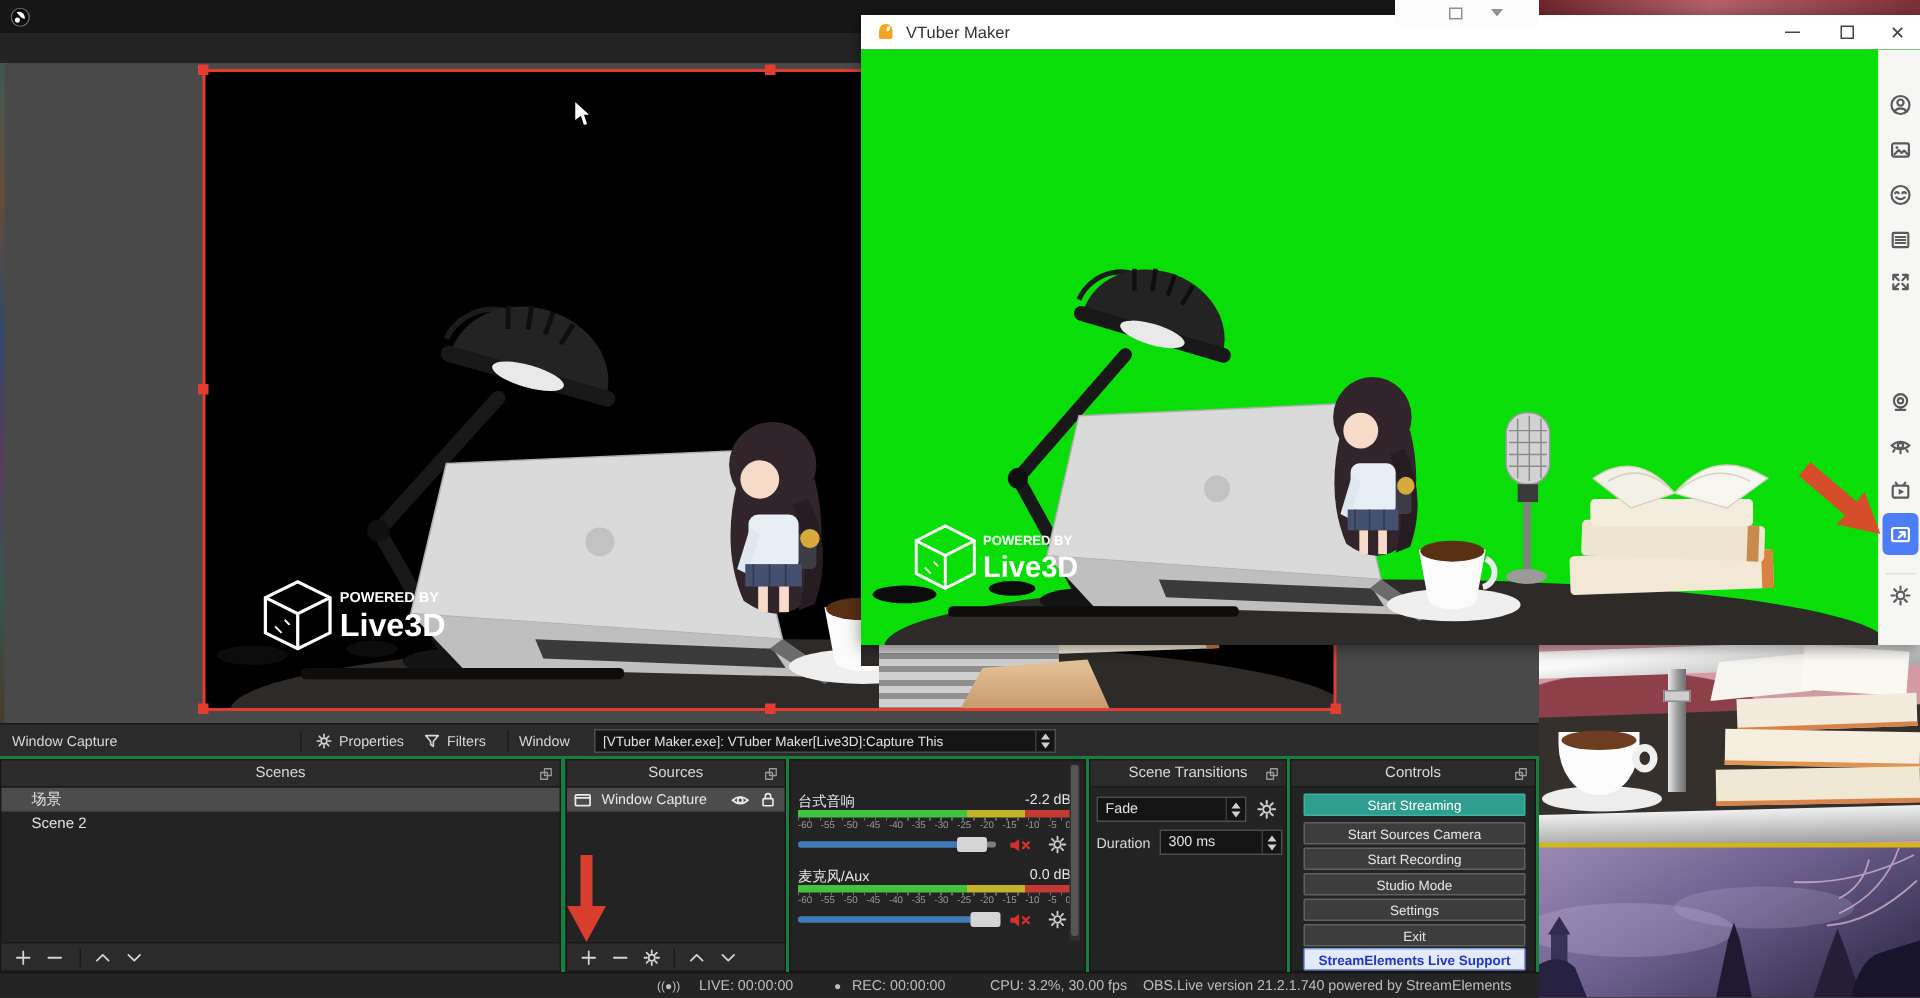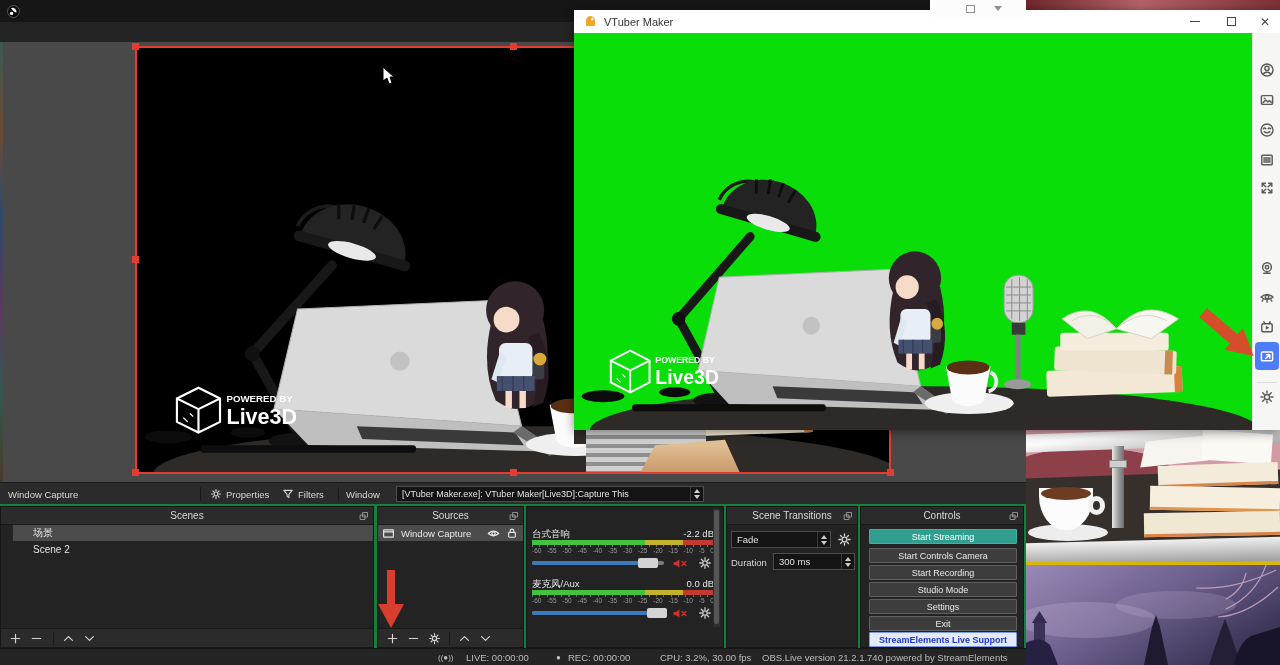--- a/index.html
+++ b/index.html
@@ -54,21 +54,21 @@
   .win-dd .val{flex:1;padding:0 5px;font-size:9px;color:#e2e2e2;white-space:nowrap;overflow:hidden;}
   .spin{width:13px;height:100%;border-left:1px solid #3a3a3a;display:flex;flex-direction:column;align-items:center;justify-content:center;gap:2px;}
   .tri-up{width:0;height:0;border-left:3px solid transparent;border-right:3px solid transparent;border-bottom:4px solid #cfcfcf;}
   .tri-dn{width:0;height:0;border-left:3px solid transparent;border-right:3px solid transparent;border-top:4px solid #cfcfcf;}
 
   .panel-region{position:absolute;left:0;top:504px;width:1026px;height:144px;background:#15803d;}
   .panel{position:absolute;top:2px;height:142px;background:#232323;border:1px solid #171717;}
   .phead{position:relative;height:18px;background:#2b2b2b;border-bottom:1px solid #1a1a1a;display:flex;align-items:center;justify-content:center;}
   .ptitle{color:#d8d8d8;font-size:10px;}
   .popout{position:absolute;right:4px;top:4px;width:10px;height:10px;color:#9a9a9a;stroke-width:2.2;}
-  .lrow{height:16px;display:flex;align-items:center;color:#e2e2e2;font-size:10px;padding-left:20px;margin-left:12px;}
+  .lrow{height:16px;display:flex;align-items:center;color:#e2e2e2;font-size:10px;padding-left:20px;}
   .lrow.sel{background:#4c4c4c;}
   .pfoot{position:absolute;left:0;bottom:0;width:100%;height:19px;background:#2b2b2b;border-top:1px solid #1a1a1a;display:flex;align-items:center;color:#d4d4d4;}
   .fic{width:13px;height:13px;margin-left:8px;}
   .srow{height:16px;display:flex;align-items:center;background:#4c4c4c;color:#e8e8e8;font-size:9.5px;}
   .srow .ic{flex:none;}
 
   
   .mx-ch{position:absolute;left:5px;width:182px;}
   .mx-row{display:flex;justify-content:space-between;color:#e6e6e6;font-size:9.5px;height:11px;}
   .meter{height:5px;margin-top:1px;background:linear-gradient(90deg,#41c33f 0 62%,#c3b32a 62% 83%,#c33a32 83% 100%);}
@@ -564,21 +564,21 @@
       </div>
 
       <div class="panel" style="left:860px;width:164px">
         <div class="phead">
             <span class="ptitle">Controls</span>
             <svg class="ic popout">
               <use href="#i-pop"></use>
             </svg>
           </div>
         <button class="cbtn primary" style="top:22px">Start Streaming</button>
-        <button class="cbtn" style="top:41px">Start Controls Camera</button>
+        <button class="cbtn" style="top:41px">Start Sources Camera</button>
         <button class="cbtn" style="top:58px">Start Recording</button>
         <button class="cbtn" style="top:75px">Studio Mode</button>
         <button class="cbtn" style="top:92px">Settings</button>
         <button class="cbtn" style="top:109px">Exit</button>
         <button class="cbtn se" style="top:125px">StreamElements Live Support</button>
       </div>
     </div>
 
     <div class="status">
       <span class="st" style="left:438px;font-size:8px">((●))</span>

